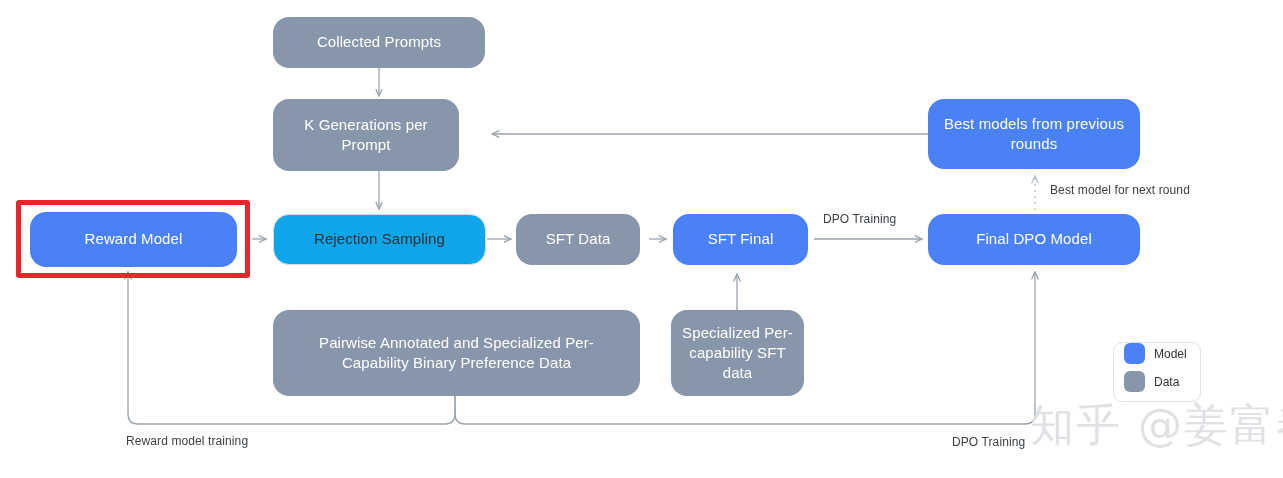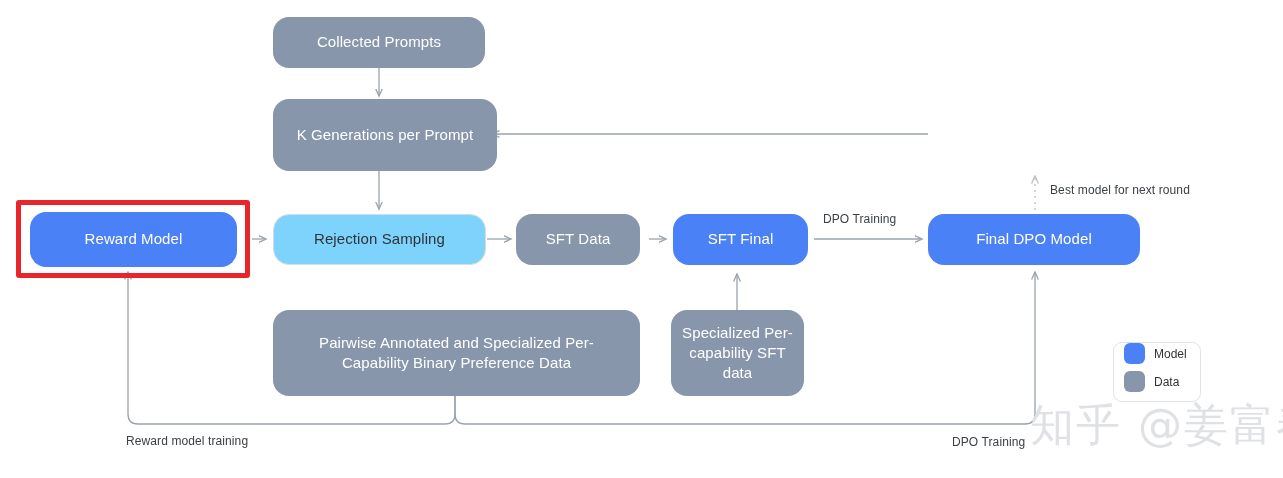--- a/index.html
+++ b/index.html
@@ -6,21 +6,21 @@
   body{width:1283px;height:478px;overflow:hidden;font-family:"Liberation Sans",sans-serif;}
   #canvas{position:relative;width:1283px;height:478px;background:#ffffff;}
 
   svg#wires{position:absolute;left:0;top:0;width:1283px;height:478px;pointer-events:none;}
 
   .node{position:absolute;box-sizing:border-box;display:flex;align-items:center;
         justify-content:center;text-align:center;border-radius:16px;
         font-size:15px;line-height:1.35;letter-spacing:.1px;}
   .node.model{background:#4a81f7;color:#ffffff;}
   .node.data{background:#8796aa;color:#ffffff;}
-  .node.plain{background:#7dd3fc;color:#2f3337;border:1px solid #d7dce2;}
+  .node.plain{background:#0ea5e9;color:#2f3337;border:1px solid #d7dce2;}
 
   .edge-label{position:absolute;font-size:12px;color:#3b4045;white-space:nowrap;
               letter-spacing:.1px;}
 
   #redbox{position:absolute;left:16px;top:200px;width:234px;height:78px;
           border:5px solid #e8252a;border-radius:3px;box-sizing:border-box;}
 
   #legend{position:absolute;left:1113px;top:342px;width:88px;height:60px;
           background:#ffffff;border:1px solid #dfe3e8;border-radius:9px;
           box-sizing:border-box;padding:0 0 0 10px;}
@@ -68,24 +68,27 @@
 
     <path d="M455,396 L455,414 Q455,424 445,424 L138,424 Q128,424 128,414 L128,272" fill="none" stroke="#9aa2ab" stroke-width="1.3" marker-end="url(#arrow)"></path>
 
     <path d="M455,396 L455,414 Q455,424 465,424 L1025,424 Q1035,424 1035,414 L1035,272" fill="none" stroke="#9aa2ab" stroke-width="1.3" marker-end="url(#arrow)"></path>
   </svg>
 
   <div class="node data" style="left:273px;top:17px;width:212px;height:51px;">
     <span>Collected Prompts</span>
   </div>
 
-  <div class="node data" style="left:273px;top:99px;width:224px;height:72px;padding:8px 22px;">
+  <div class="node data" style="left:273px;top:99px;width:186px;height:72px;padding:8px 22px;">
     <span>K Generations per Prompt</span>
   </div>
 
+  <div class="node model" style="left:928px;top:99px;width:212px;height:70px;padding:0 14px;">
+    <span>Best models from previous rounds</span>
+  </div>
 
   <div id="redbox"></div>
 
   <div class="node model" style="left:30px;top:212px;width:207px;height:55px;">
     <span>Reward Model</span>
   </div>
 
   <div class="node plain" style="left:273px;top:214px;width:213px;height:51px;">
     <span>Rejection Sampling</span>
   </div>

